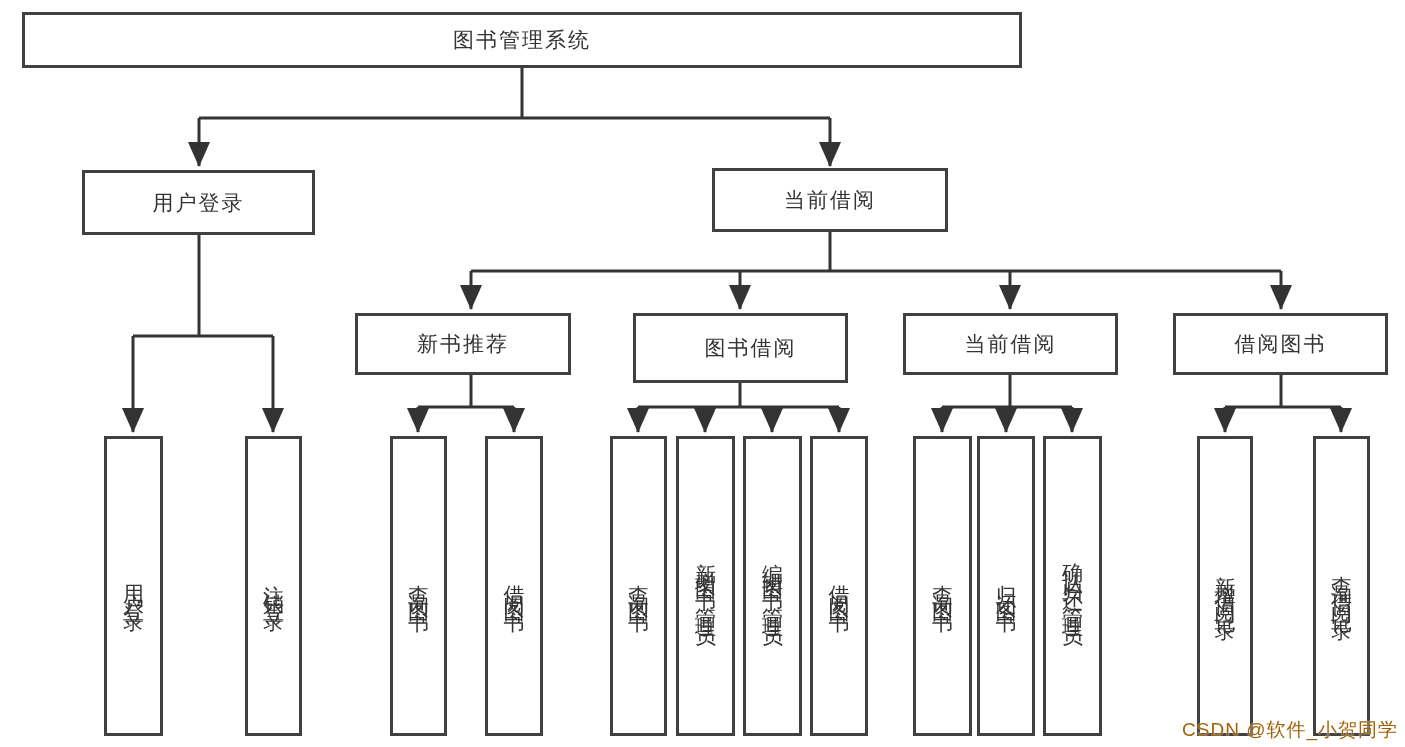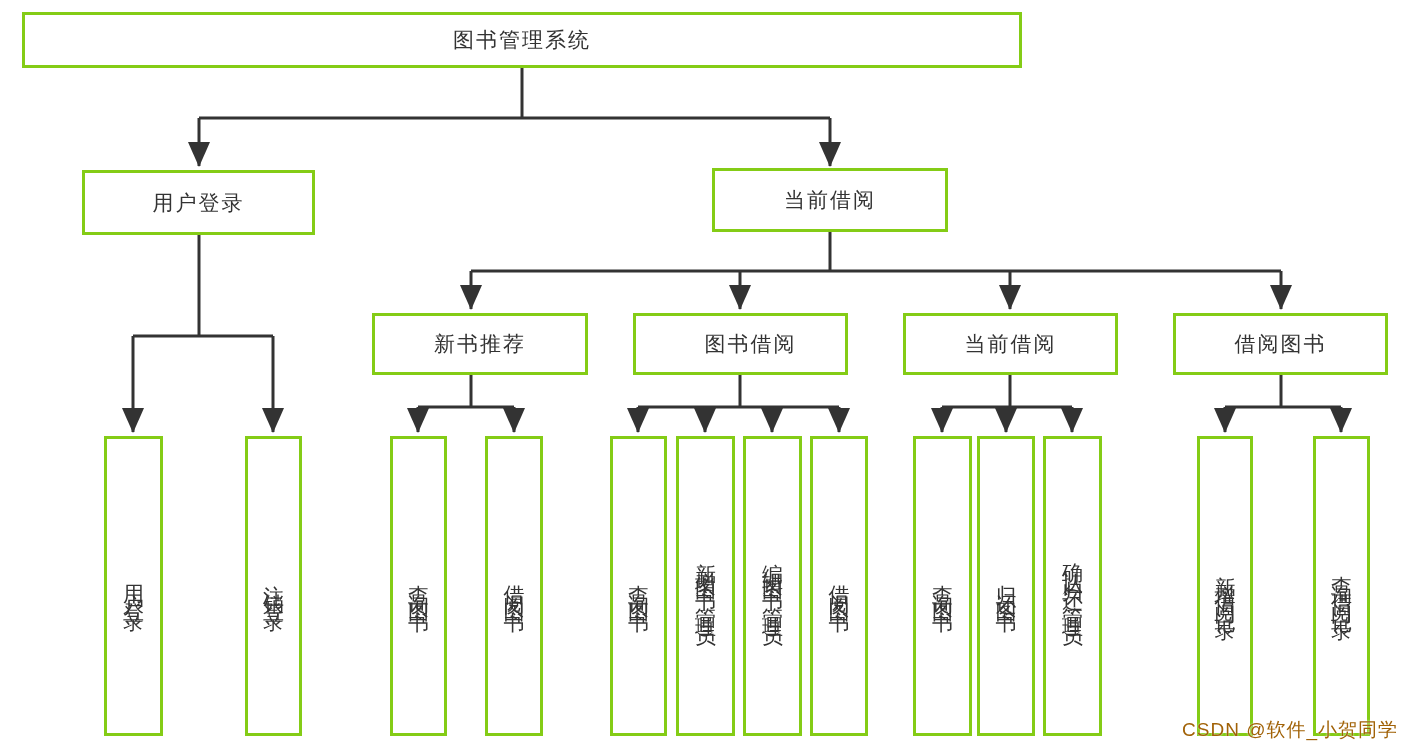--- a/index.html
+++ b/index.html
@@ -12,21 +12,21 @@
     width:1405px;height:747px;
     background:#ffffff;
     overflow:hidden;
   }
   .edges{
     position:absolute;left:0;top:0;width:1405px;height:747px;
   }
   .node{
     position:absolute;
     box-sizing:border-box;
-    border:3px solid #84cc16;
+    border:3px solid #404040;
     background:#ffffff;
     display:flex;align-items:center;justify-content:center;
     font-size:21px;
     letter-spacing:2px;
     color:#333333;
     z-index:2;
   }
   .node.v span{
     writing-mode:vertical-rl;
     text-orientation:mixed;
@@ -103,24 +103,24 @@
     <span>图书管理系统</span>
   </div>
 
   <div class="node" style="left:82px;top:170px;width:233px;height:65px;">
     <span>用户登录</span>
   </div>
   <div class="node" style="left:712px;top:168px;width:236px;height:64px;">
     <span>当前借阅</span>
   </div>
 
-  <div class="node" style="left:372px;top:313px;width:216px;height:62px;">
+  <div class="node" style="left:355px;top:313px;width:216px;height:62px;">
     <span>新书推荐</span>
   </div>
-  <div class="node" style="left:633px;top:313px;width:215px;height:62px;padding-left:20px;">
+  <div class="node" style="left:633px;top:313px;width:215px;height:70px;padding-left:20px;">
     <span>图书借阅</span>
   </div>
   <div class="node" style="left:903px;top:313px;width:215px;height:62px;">
     <span>当前借阅</span>
   </div>
   <div class="node" style="left:1173px;top:313px;width:215px;height:62px;">
     <span>借阅图书</span>
   </div>
 
   <div class="node v" style="left:104px;top:436px;width:59px;height:300px;">

